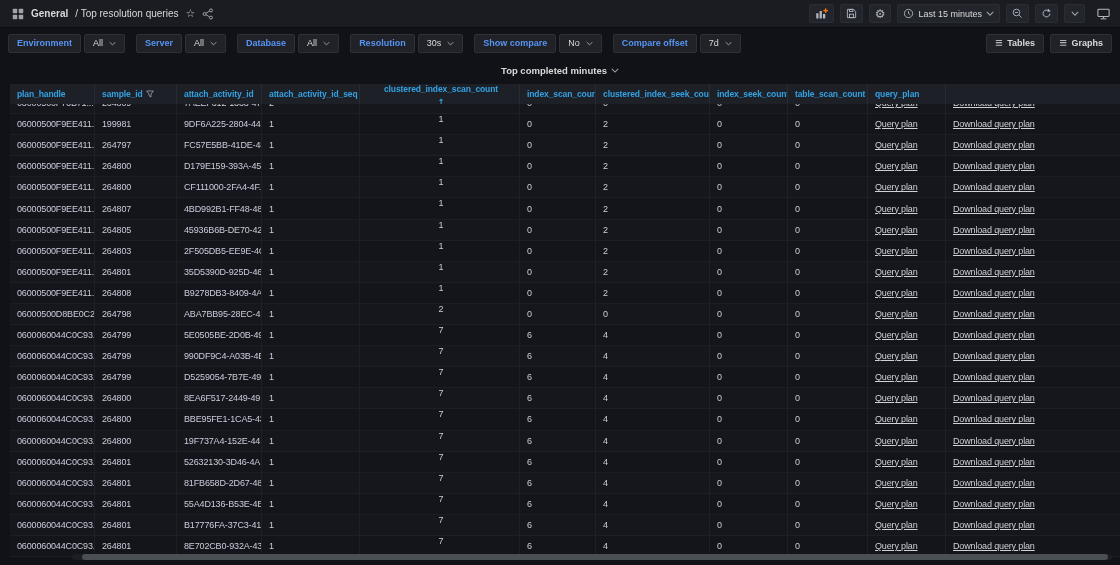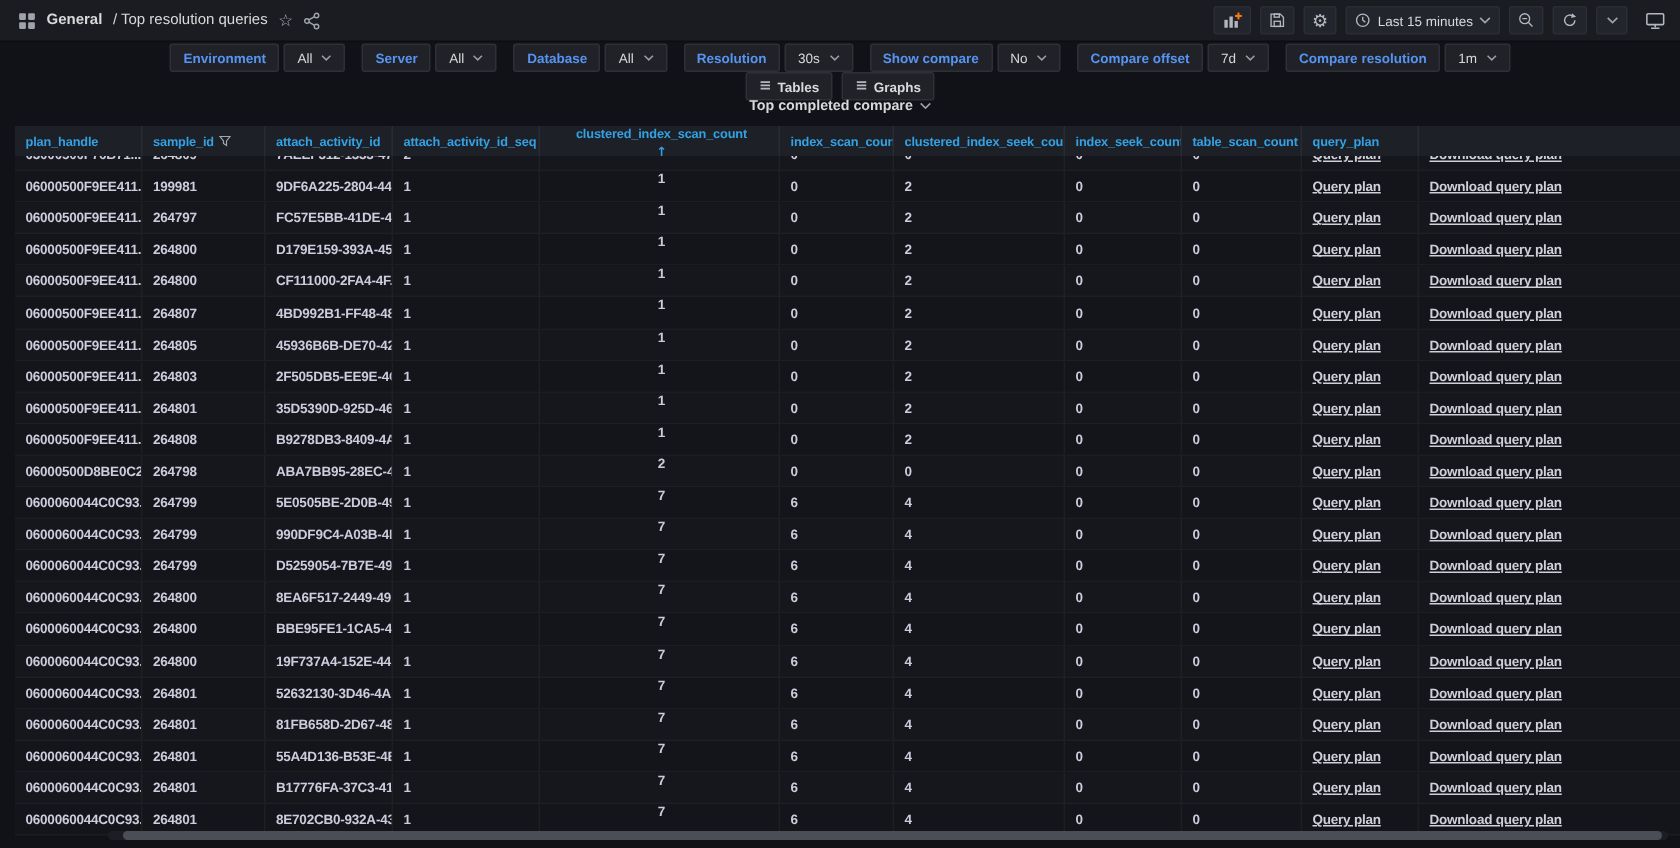--- a/index.html
+++ b/index.html
@@ -31,21 +31,21 @@
     height:19px; min-width:21px; background:#23252c; border:1px solid #2b2d34; border-radius:2px;
     display:flex; align-items:center; justify-content:center; gap:4px; padding:0 5px;
     color:#b4b7bf; cursor:pointer; font-size:9px;
   }
   .gear-glyph { font-family:"DejaVu Sans",sans-serif; font-size:12px; line-height:1; }
   .time-text { color:#d8d9da; font-size:9px; white-space:nowrap; }
 
   
   .subbar {
     position:absolute; top:29px; left:0; width:1120px; height:28px;
-    display:flex; align-items:center; justify-content:space-between; padding:0 8px;flex-direction:column;
+    display:flex; align-items:center; justify-content:space-between; padding:0 8px;
   }
   .filter-controls { display:flex; align-items:center; gap:11px; }
   .var-control { display:flex; align-items:center; gap:3px; }
   .pill {
     height:19px; display:flex; align-items:center; padding:0 8px;
     background:#202228; border:1px solid #2e3038; border-radius:2px; font-size:9px;
   }
   .pill.label { color:#5794f2; font-weight:700; }
   .pill.value { color:#d8d9da; gap:6px; cursor:pointer; }
   .view-switch { display:flex; align-items:center; gap:6px; }
@@ -67,21 +67,21 @@
   .table-wrap { position:absolute; top:84px; left:10px; right:0; bottom:0; }
   .thead { display:flex; height:20px; background:#1d2026; align-items:center; }
   .th {
     height:20px; display:flex; align-items:center; gap:3px;
     padding:0 4px 0 7px; overflow:hidden; white-space:nowrap;
     font-size:8.5px; letter-spacing:-0.1px; font-weight:700; color:#33a2e5;
     border-right:1px solid rgba(255,255,255,0.05); cursor:pointer;
   }
   .sort-arrow { color:#33a2e5; font-size:8.5px; font-family:"DejaVu Sans",sans-serif; }
   .tbody-viewport { position:absolute; top:20px; left:0; right:0; bottom:0; overflow:hidden; }
-  .tbody-inner { transform:translateY(-11px);font-weight:bold; }
+  .tbody-inner { transform:translateY(-11px); }
   .trow { display:flex; height:21.1px; background:#15171c; border-bottom:1px solid rgba(255,255,255,0.035); }
   .trow:nth-child(even) { background:#13151a; }
   .cell {
     flex:0 0 auto; height:100%; display:flex; align-items:center;
     padding:0 4px 0 7px; overflow:hidden; white-space:nowrap;
     font-size:9px; letter-spacing:-0.15px; color:#ccccdc;
     border-right:1px solid rgba(255,255,255,0.045);
   }
   .c0 { width:85px; } .c1 { width:82px; } .c2 { width:85px; } .c3 { width:98px; }
   .c4 { width:160px;flex-direction:column; } .c5 { width:76px; } .c6 { width:114px; } .c7 { width:78px; }
@@ -227,44 +227,35 @@
   </span>
       <span class="var-control">
     <span class="pill label">Compare offset</span>
     <span class="pill value">
       <span>7d</span>
       <svg width="7" height="5" viewBox="0 0 10 6" fill="none" stroke="#9aa0a8" stroke-width="1.4">
             <polyline points="1,1 5,5 9,1"></polyline>
           </svg>
     </span>
   </span>
-      <span class="var-control">
-    <span class="pill label">Compare resolution</span>
-    <span class="pill value">
-      <span>1m</span>
-      <svg width="7" height="5" viewBox="0 0 10 6" fill="none" stroke="#9aa0a8" stroke-width="1.4">
-            <polyline points="1,1 5,5 9,1"></polyline>
-          </svg>
-    </span>
-  </span>
     </div>
   <div class="view-switch">
     <span class="view-btn">
       <span class="hamburger">≡</span>
       <span>Tables</span>
     </span>
     <span class="view-btn">
       <span class="hamburger">≡</span>
       <span>Graphs</span>
     </span>
   </div>
 </div>
 
 <div class="panel-titlebar">
-  <span class="panel-title">Top completed compare</span>
+  <span class="panel-title">Top completed minutes</span>
   <svg width="8" height="5" viewBox="0 0 10 6" fill="none" stroke="#9aa0a8" stroke-width="1.3">
       <polyline points="1,1 5,5 9,1"></polyline>
     </svg>
 </div>
 
 <div class="table-wrap">
   <div class="thead">
     <span class="th c0">
         <span>plan_handle</span>
       </span>

